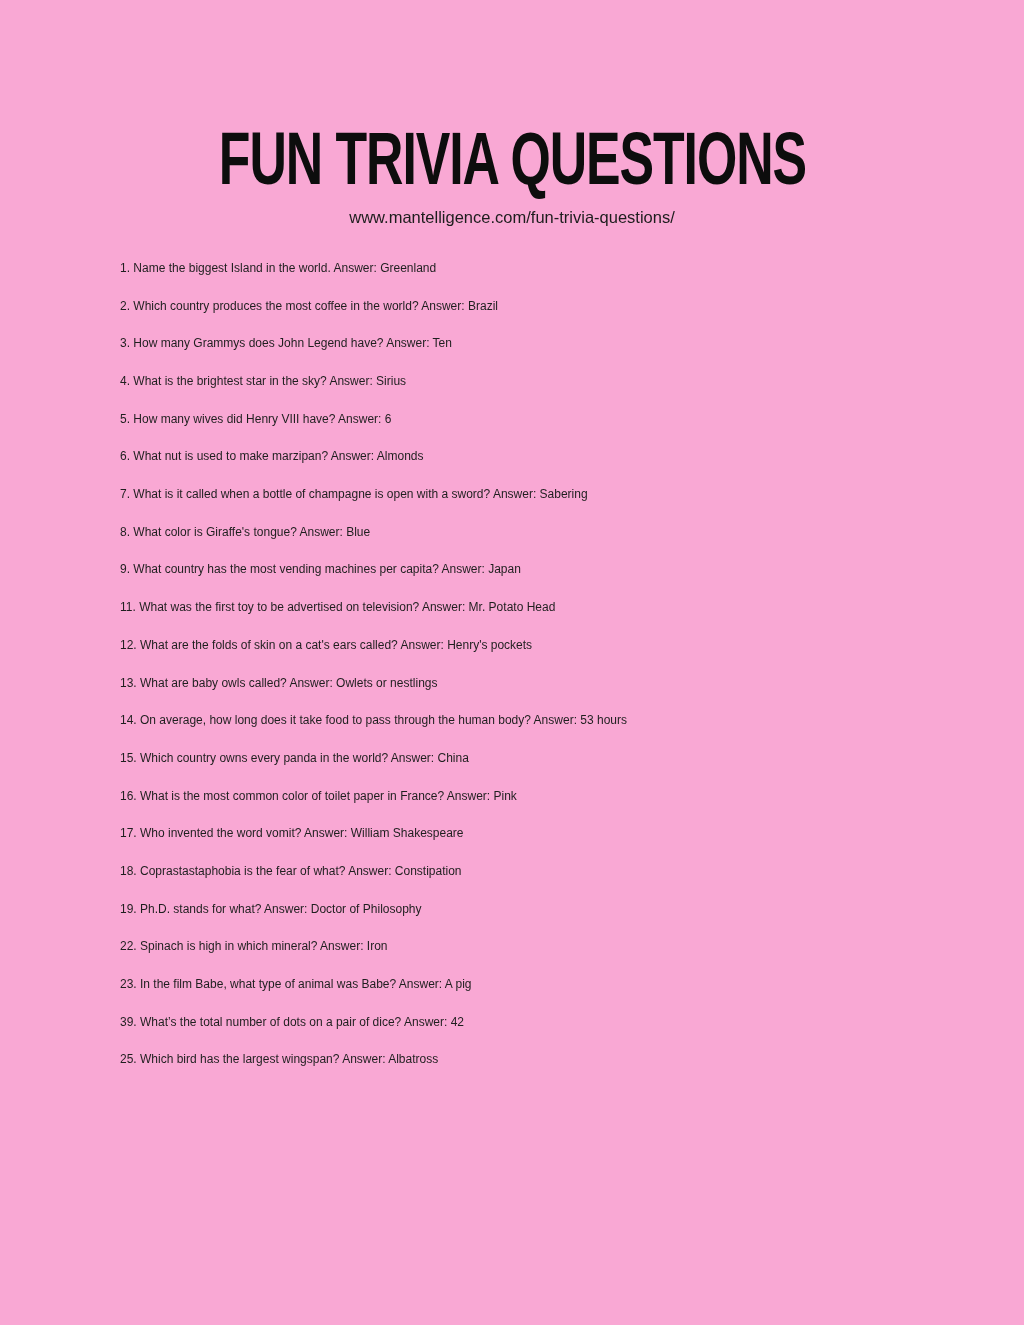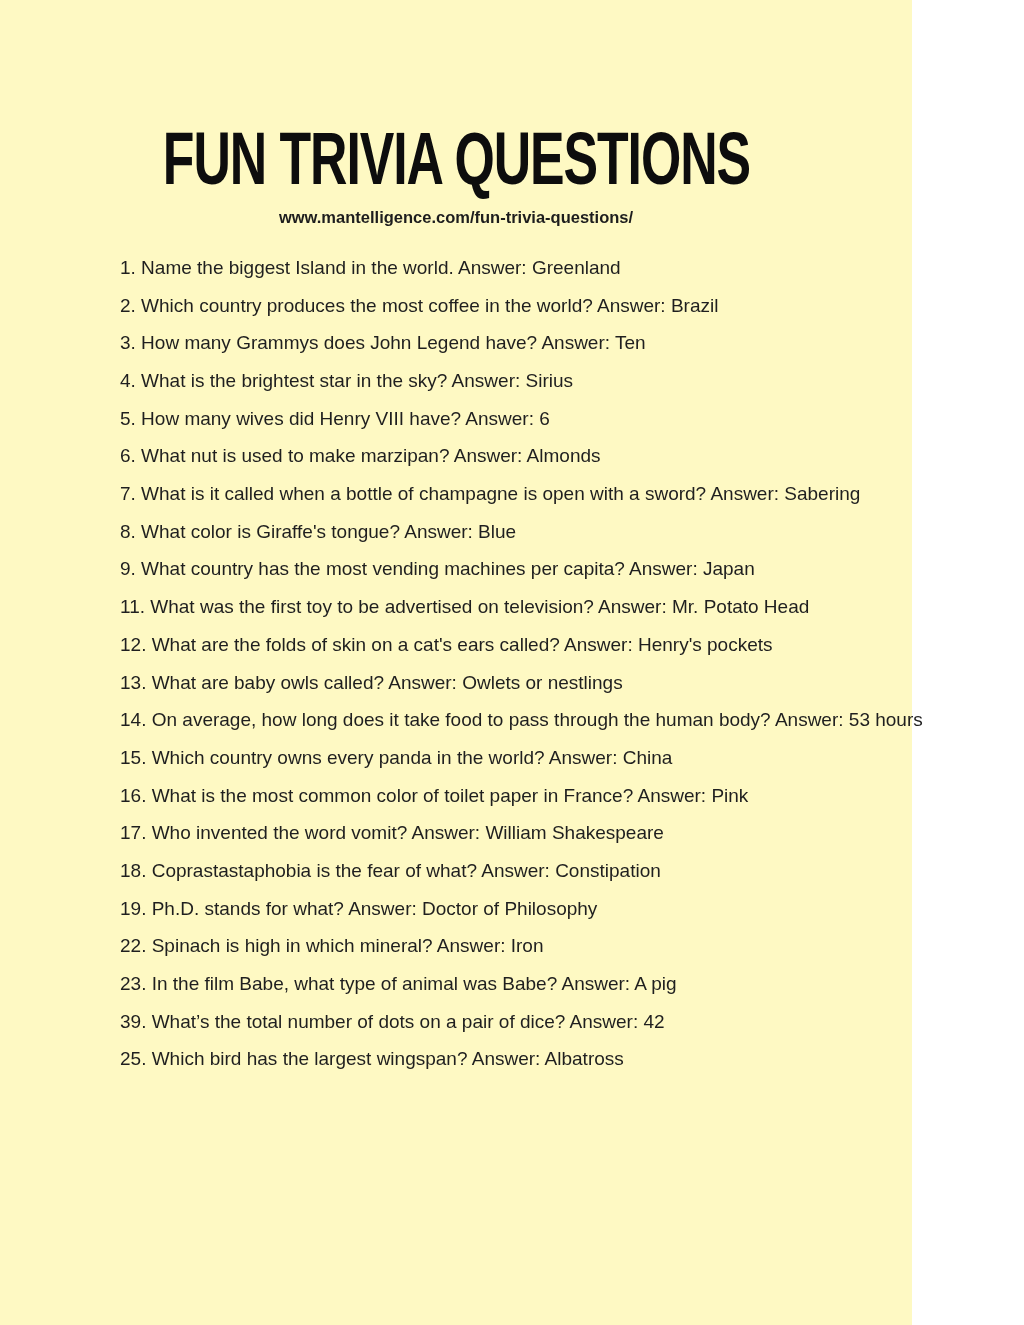--- a/index.html
+++ b/index.html
@@ -9,23 +9,23 @@
   }
   body {
     width: 1024px;
     height: 1325px;
     font-family: "Liberation Sans", sans-serif;
     color: #1f1f1f;
     overflow: hidden;
   }
   .page {
     position: relative;
-    width: 912px;
+    width: 1024px;
     height: 1325px;
-    background: #fef9c3;
+    background: #f9a8d4;
   }
   .doc-header {
     text-align: center;
     padding-top: 122px;
   }
   .doc-title {
     margin: 0;
     line-height: 1;
     white-space: nowrap;
   }
@@ -37,29 +37,28 @@
     transform: scaleX(0.70);
     transform-origin: center;
     color: #0d0d0d;
   }
   .doc-url {
     margin-top: 12px;
     font-size: 16.5px;
     line-height: 1.15;
     color: #1d1d1d;
     text-align: center;
-    font-weight: bold;
   }
   .questions {
     list-style: none;
     margin: 31px 0 0 0;
     padding: 0 90px 0 120px;
   }
   .questions li {
-    font-size: 19px;
+    font-size: 12px;
     line-height: 20px;
     margin-bottom: 17.7px;
     color: #1f1f1f;
     white-space: nowrap;
   }
 </style>
 </head>
 <body>
 
 <div class="page">

